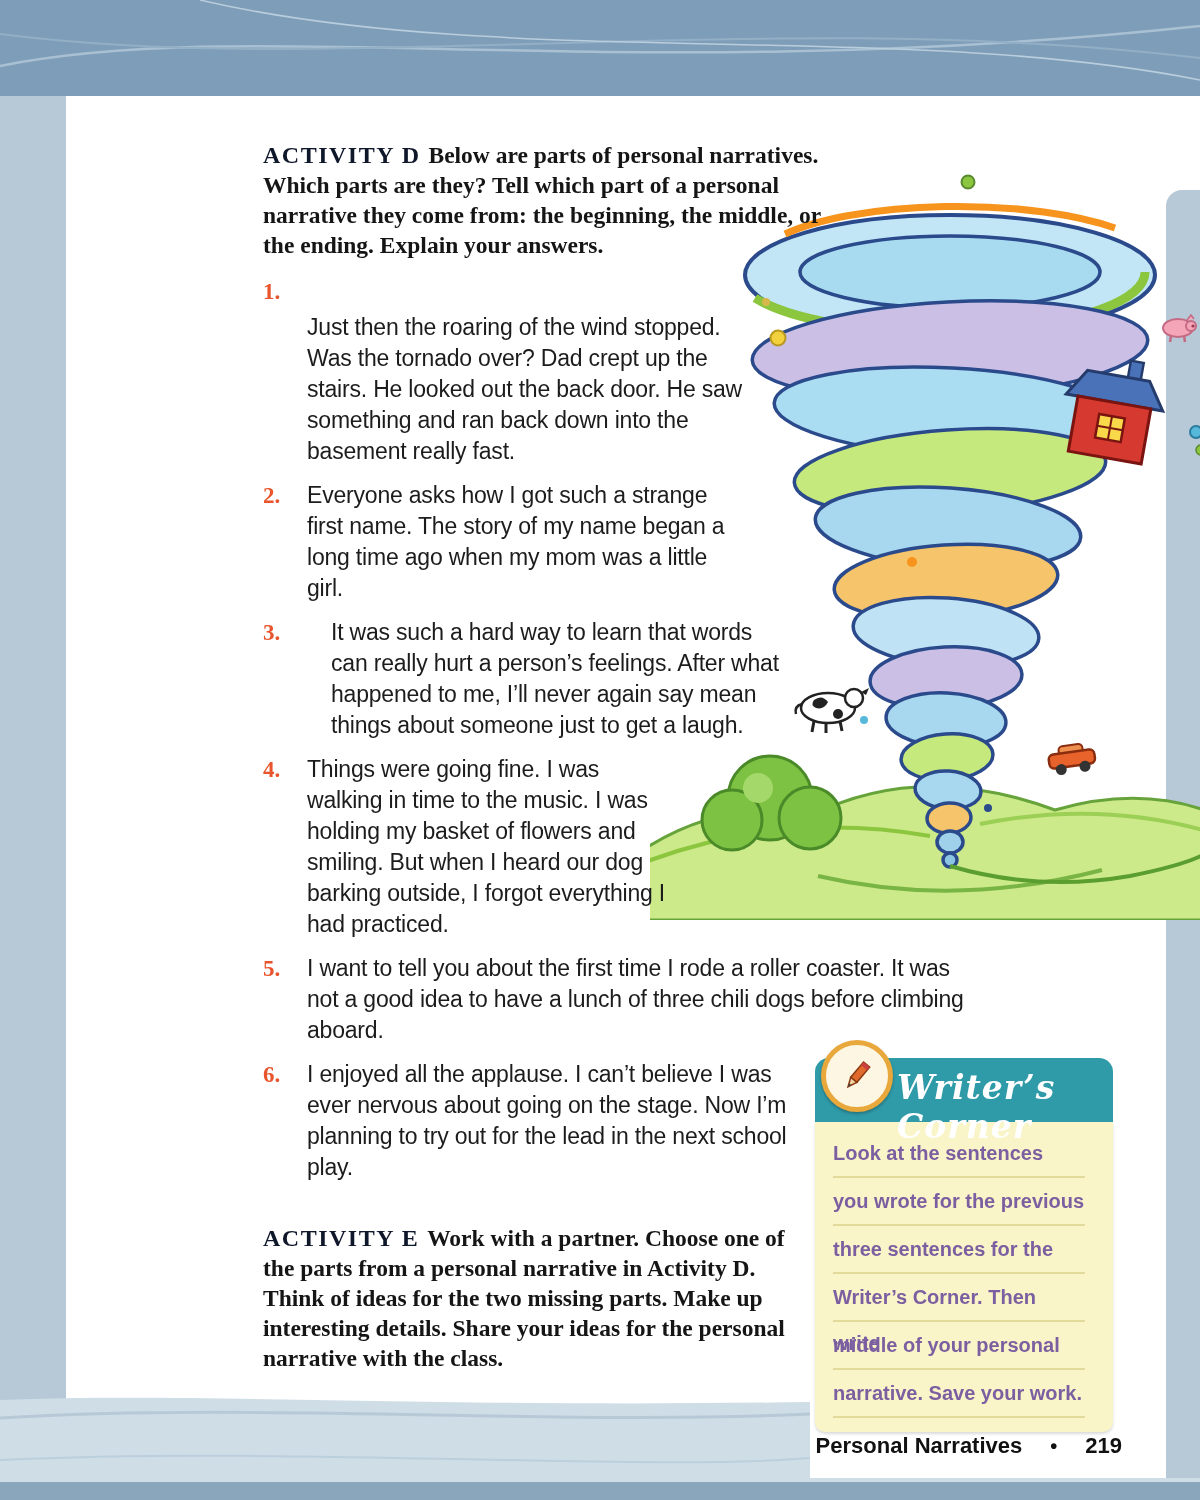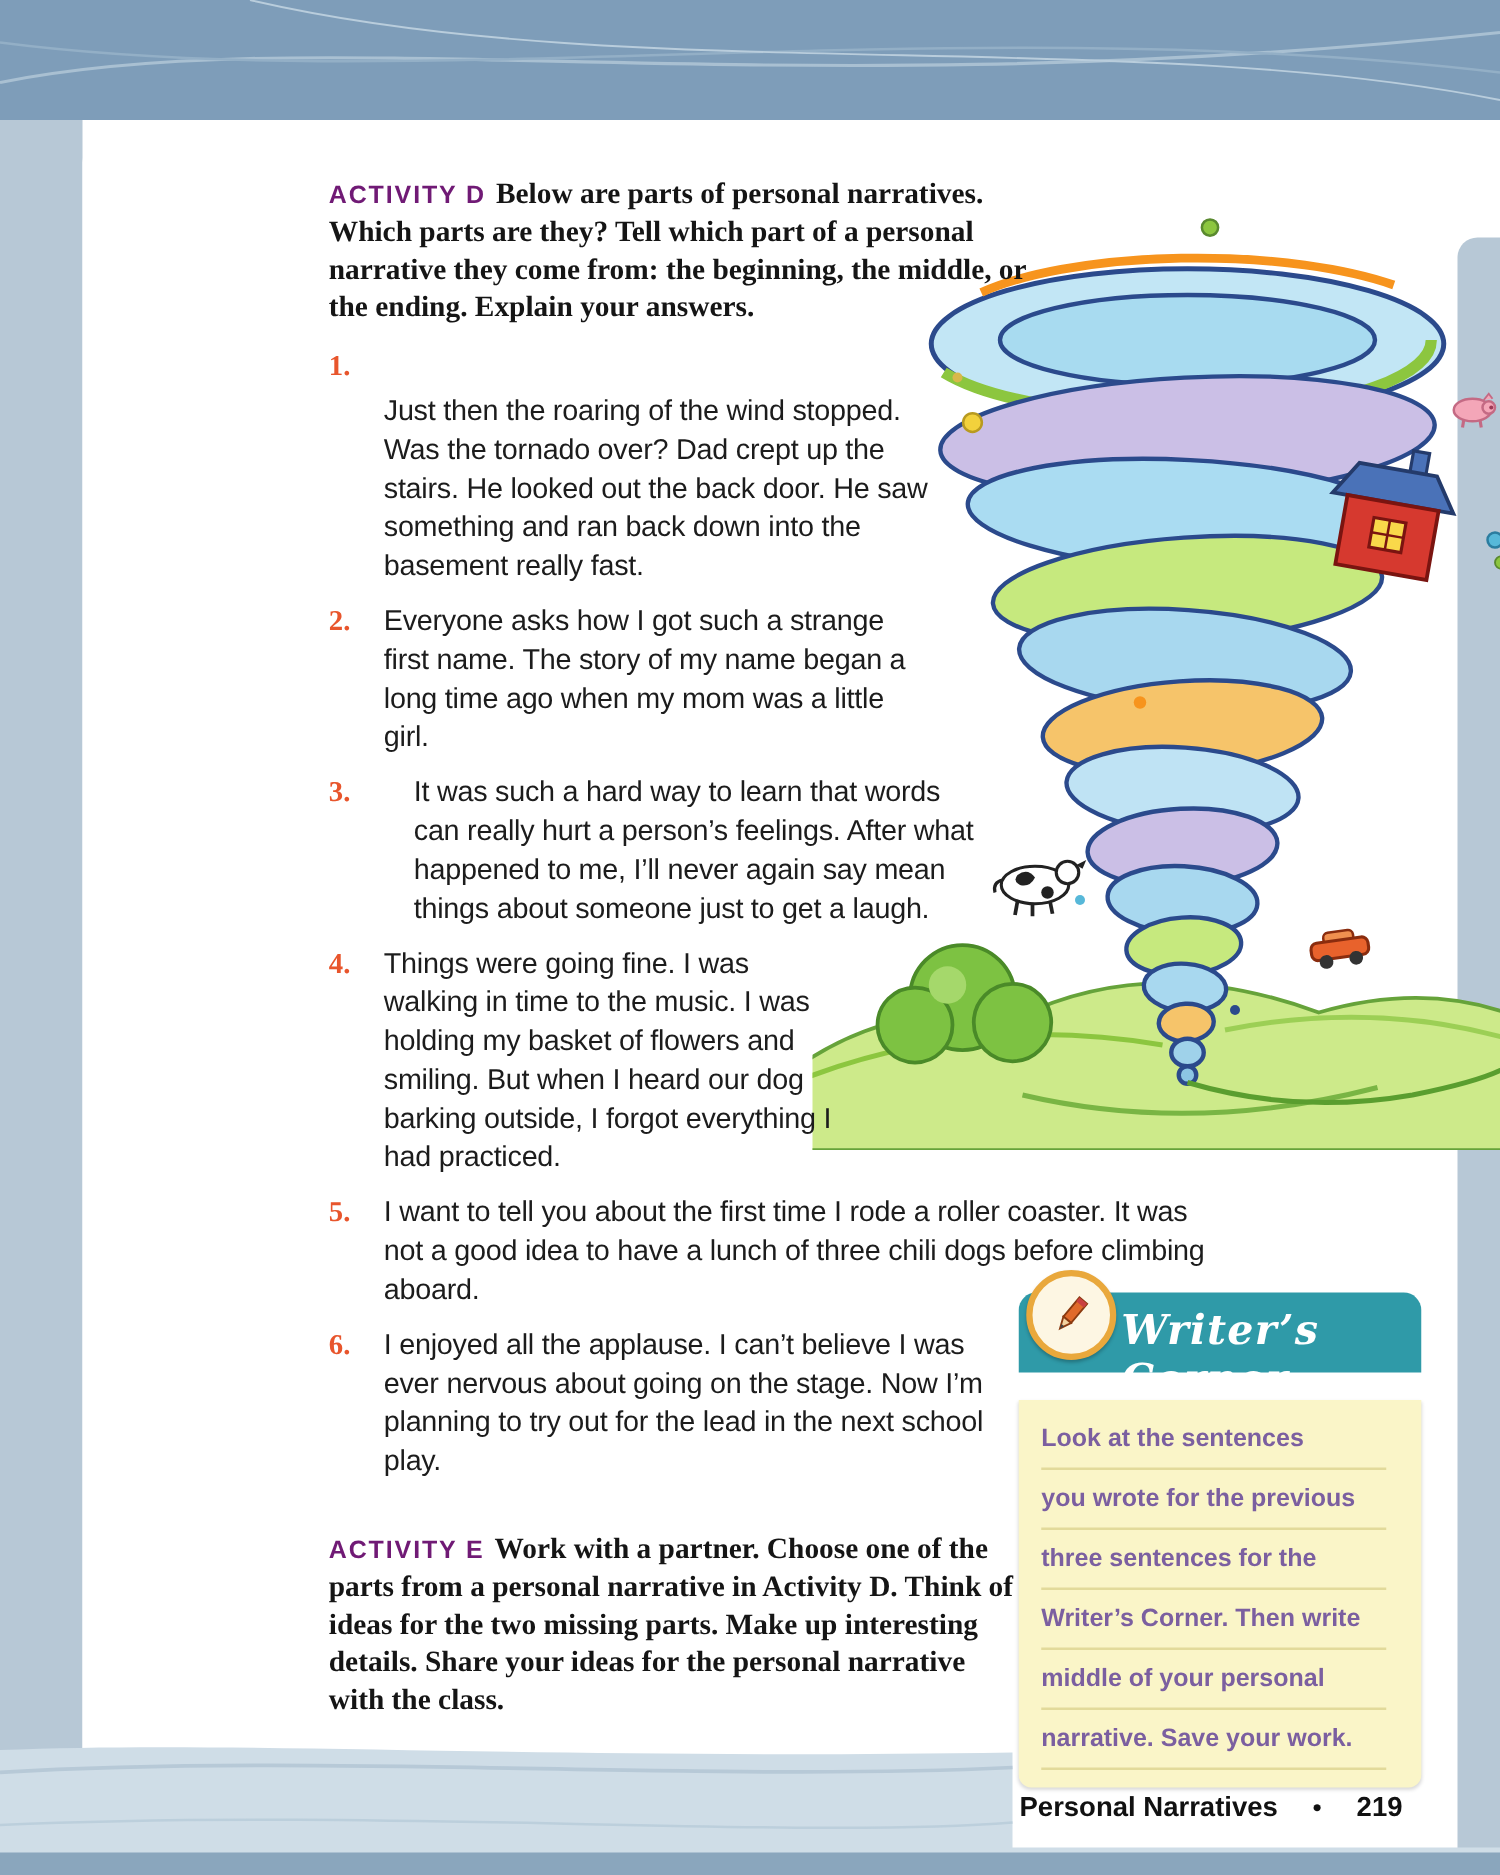--- a/index.html
+++ b/index.html
@@ -10,43 +10,43 @@
   
   .top-band{position:absolute;left:0;top:0;width:1200px;height:96px;background:#7e9db9;}
   .left-strip{position:absolute;left:0;top:96px;width:66px;height:1404px;background:#b7c8d6;}
   .right-strip{position:absolute;right:0;top:190px;width:34px;height:1310px;background:#b7c8d6;border-radius:16px 0 0 0;}
   .page{position:absolute;left:66px;top:96px;width:1100px;height:1382px;background:#ffffff;border-radius:34px 0 14px 0;}
   .bottom-decor{position:absolute;left:0;top:1390px;width:1200px;height:110px;pointer-events:none;}
 
   
   .content{position:absolute;left:197px;top:44px;width:720px;z-index:3;}
   .activity-head{font-family:"Liberation Serif",serif;font-weight:bold;font-size:23.5px;line-height:30px;color:#151515;max-width:560px;margin:0 0 16px 0;}
-  .activity-label{font-family:Liberation Sans, sans-serif;font-weight:bold;font-size:20px;color:#701a75;letter-spacing:1.5px;margin-right:8px;}
+  .activity-label{font-family:Liberation Serif, serif;font-weight:bold;font-size:24px;color:#0f172a;letter-spacing:1.5px;margin-right:8px;}
   .nlist{margin:0;padding:0;}
   .item{display:flex;margin:0 0 13px 0;}
   .num{flex:0 0 44px;font-family:"Liberation Serif",serif;font-weight:bold;font-size:23px;line-height:31px;color:#e8552c;}
   .itext{font-size:23px;line-height:31px;color:#1c1c1c;letter-spacing:-0.2px;}
   .w1 .itext{max-width:450px;margin-top:36px;}
   .w2 .itext{max-width:430px;}
   .w3 .itext{max-width:455px;margin-left:24px;}
   .w4 .itext{max-width:365px;}
   .w5 .itext{max-width:680px;}
   .w6 .itext{max-width:480px;}
   .activity-e{margin-top:40px;max-width:555px;}
 
   
   .tornado{position:absolute;left:584px;top:64px;width:560px;height:760px;z-index:1;}
 
   
-  .wc{position:absolute;left:749px;top:938px;width:322px;z-index:4;}
+  .wc{position:absolute;left:749px;top:962px;width:298px;z-index:4;}
   .wc-header{position:relative;height:64px;background:#2f9aa8;border-radius:14px 14px 0 0;}
   .wc-title{position:absolute;left:82px;top:10px;font-family:"DejaVu Serif",serif;font-style:italic;font-weight:bold;font-size:33px;color:#ffffff;letter-spacing:1px;}
   .wc-badge{position:absolute;left:6px;top:-18px;width:62px;height:62px;background:#fdf6e3;border:5px solid #e9a83c;border-radius:50%;display:flex;align-items:center;justify-content:center;box-shadow:0 2px 3px rgba(0,0,0,.25);}
   .wc-badge-tail{position:absolute;left:28px;top:46px;width:18px;height:18px;background:#e9a83c;transform:rotate(45deg);z-index:-1;}
-  .wc-body{background:#faf5c8;border-radius:0 0 10px 10px;padding:8px 28px 14px 18px;box-shadow:0 2px 3px rgba(0,0,0,.15);margin-top:22px;}
+  .wc-body{background:#faf5c8;border-radius:0 0 10px 10px;padding:8px 28px 14px 18px;box-shadow:0 2px 3px rgba(0,0,0,.15);}
   .wc-line{height:46px;line-height:46px;border-bottom:2px solid #e2da9a;font-weight:bold;font-size:20px;color:#7b5fa0;}
   .wc-line:last-child{border-bottom:2px solid #e2da9a;}
 
   
   .footer{position:absolute;right:44px;top:1337px;z-index:4;display:flex;align-items:baseline;gap:28px;font-weight:bold;font-size:22px;color:#111;}
   .footer .dot{font-size:20px;}
 </style>
 </head>
 <body>
 

